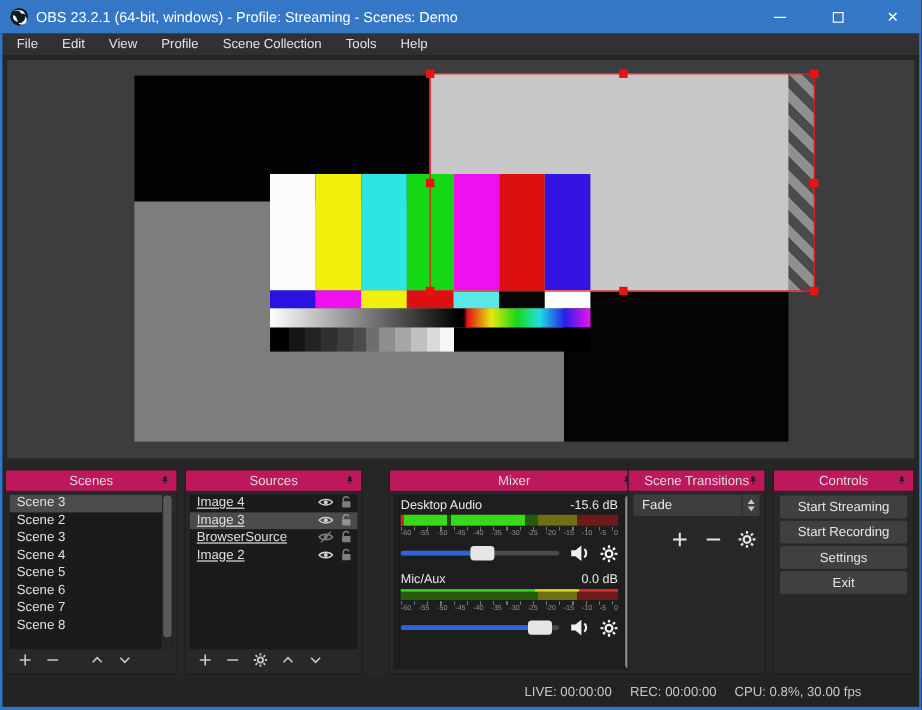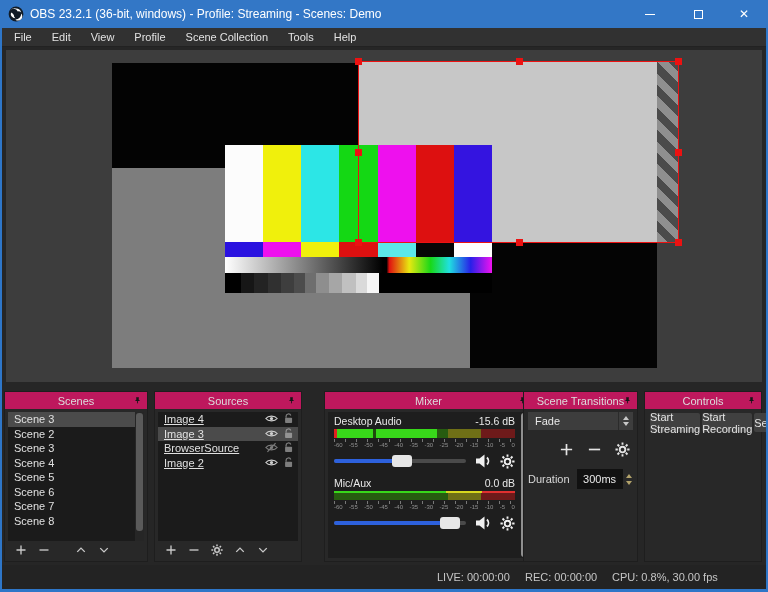--- a/index.html
+++ b/index.html
@@ -74,21 +74,21 @@
   .tri-d{width:0;height:0;border-left:3px solid transparent;border-right:3px solid transparent;border-top:4px solid #c8c8c8;}
   .tbtns{display:flex;justify-content:flex-end;align-items:center;gap:13px;margin-top:12px;padding-right:3px;color:#e3e3e3;}
   .tbtns .tic2{width:15px;height:15px;}
   .durrow{display:flex;align-items:center;margin-top:12px;}
   .durlabel{font-size:11px;color:#d8d8d8;}
   .durbox{width:46px;height:20px;background:#111;margin-left:7px;display:flex;align-items:center;justify-content:center;font-size:11px;color:#e8e8e8;}
   .durspin{display:flex;flex-direction:column;gap:3px;margin-left:3px;}
   .durspin .tri-u{border-bottom-color:#b3a36b;}
   .durspin .tri-d{border-top-color:#b3a36b;}
   
-  #ctlbtns{position:absolute;left:5px;right:5px;top:21px;display:flex;gap:2px;}
+  #ctlbtns{position:absolute;left:5px;right:5px;top:21px;display:flex;flex-direction:column;gap:2px;}
   .cbtn{height:19px;background:#404040;border-radius:2px;display:flex;align-items:center;justify-content:center;font-size:11px;color:#e4e4e4;}
   
   #statusbar{position:absolute;left:0;top:565px;width:768px;height:24px;background:#232323;font-size:11px;color:#c6c6c6;}
   #statusbar span{position:absolute;top:6px;}
 </style>
 </head>
 <body>
 
 <svg width="0" height="0" style="position:absolute">
 <defs>
@@ -139,21 +139,21 @@
       </symbol>
 </defs>
 </svg>
 
 <div id="win">
 
   <div id="titlebar">
     <svg class="logo">
         <use href="#i-obs"></use>
       </svg>
-    <span id="title-text">OBS 23.2.1 (36-bit, windows) - Profile: Streaming - Scenes: Demo</span>
+    <span id="title-text">OBS 23.2.1 (64-bit, windows) - Profile: Streaming - Scenes: Demo</span>
     <div class="wbtn" id="btn-min">
         <div class="glyph-min"></div>
       </div>
     <div class="wbtn" id="btn-max">
         <div class="glyph-max"></div>
       </div>
     <div class="wbtn" id="btn-close">
         <span class="glyph-close">✕</span>
       </div>
   </div>
@@ -420,30 +420,20 @@
         <svg class="tic2">
             <use href="#i-plus"></use>
           </svg>
         <svg class="tic2">
             <use href="#i-minus"></use>
           </svg>
         <svg class="tic2">
             <use href="#i-gear"></use>
           </svg>
       </div>
-      <div class="durrow">
-        <span class="durlabel">Duration</span>
-        <div class="durbox">
-          <span>300ms</span>
-        </div>
-        <div class="durspin">
-          <div class="tri-u"></div>
-          <div class="tri-d"></div>
-        </div>
-      </div>
     </div>
   </div>
 
   <div class="panel" style="left:644px;width:118px;">
     <div class="phead">
       <span>Controls</span>
       <svg class="pin">
           <use href="#i-pin"></use>
         </svg>
     </div>

